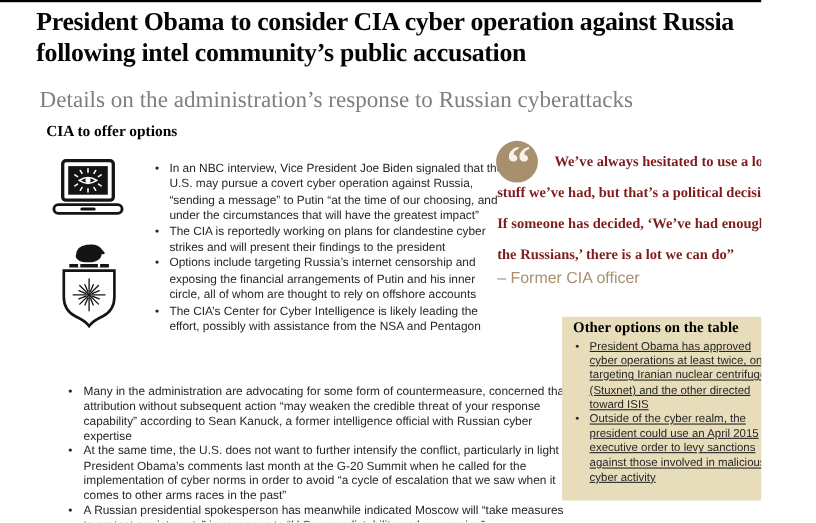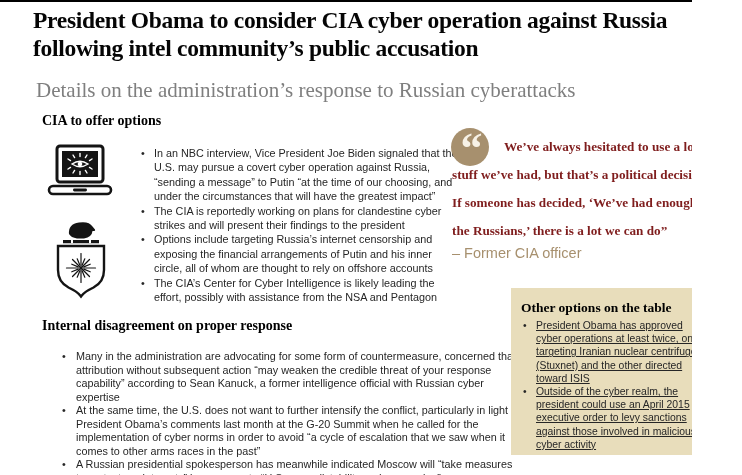--- a/index.html
+++ b/index.html
@@ -46,21 +46,21 @@
     position:absolute; left:452px; top:131px; width:262px; margin:0;
     font-family:"Liberation Serif", serif; font-weight:bold;
     font-size:13.2px; line-height:28px; color:#7f1d1d; text-indent:52px;
   }
   .quote-attr {
     position:absolute; left:452px; top:243px; margin:0;
     font-size:14.5px; color:#a7906e;
   }
   .options-box {
     position:absolute; left:511px; top:286px; width:204px; height:167px;
-    box-sizing:border-box; background:#e8ddbb; padding:12px 10px 0 10px;
+    box-sizing:border-box; background:#e8ddbb; padding:2px 10px 0 10px;
   }
   .options-box .box-heading {
     margin:0 0 3px 0; font-family:"Liberation Serif", serif;
     font-weight:bold; font-size:13.5px; color:#000;
   }
   .box-list { list-style:none; margin:0; padding:0; font-size:10.4px; line-height:13.2px; color:#262626;text-decoration:underline; }
   .box-list li { position:relative; padding-left:15px; }
   .box-list li::before { content:"\2022"; position:absolute; left:2px; top:0; }
 </style>
 </head>
@@ -120,21 +120,20 @@
     </svg>
   </div>
 
   <ul class="list list1">
       <li><span>In an NBC interview, Vice President Joe Biden signaled that the U.S. may pursue a covert cyber operation against Russia, “sending a message” to Putin “at the time of our choosing, and under the circumstances that will have the greatest impact”</span></li>
       <li><span>The CIA is reportedly working on plans for clandestine cyber strikes and will present their findings to the president</span></li>
       <li><span>Options include targeting Russia’s internet censorship and exposing the financial arrangements of Putin and his inner circle, all of whom are thought to rely on offshore accounts</span></li>
       <li><span>The CIA’s Center for Cyber Intelligence is likely leading the effort, possibly with assistance from the NSA and Pentagon</span></li>
     </ul>
 
-  <h3 class="sec-heading h-internal">Internal disagreement on proper response</h3>
 
   <ul class="list list2">
       <li><span>Many in the administration are advocating for some form of countermeasure, concerned that attribution without subsequent action “may weaken the credible threat of your response capability” according to Sean Kanuck, a former intelligence official with Russian cyber expertise</span></li>
       <li><span>At the same time, the U.S. does not want to further intensify the conflict, particularly in light of President Obama’s comments last month at the G-20 Summit when he called for the implementation of cyber norms in order to avoid “a cycle of escalation that we saw when it comes to other arms races in the past”</span></li>
       <li><span>A Russian presidential spokesperson has meanwhile indicated Moscow will “take measures to protect our interests” in response to “U.S. unpredictability and aggression”</span></li>
     </ul>
 
   <div class="quote-circle">
     <span class="qm">“</span>
   </div>

